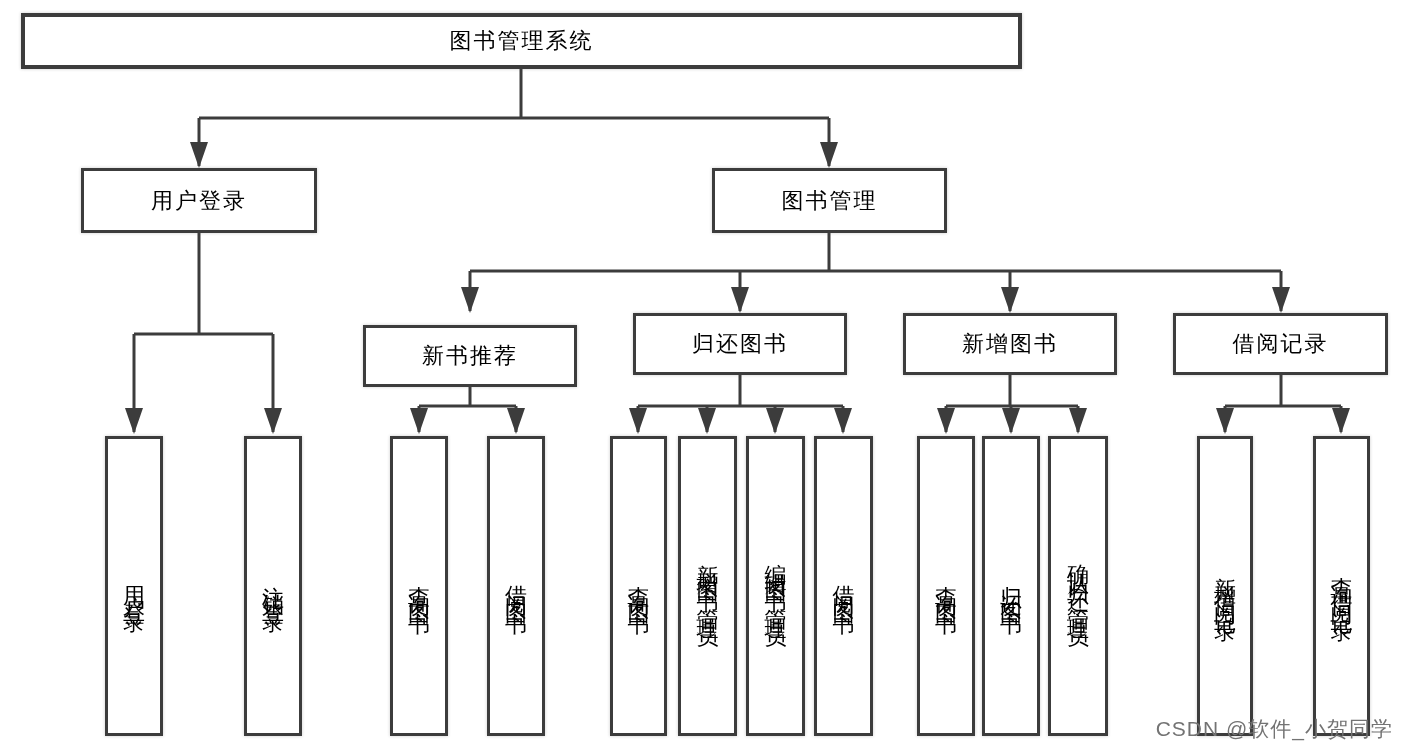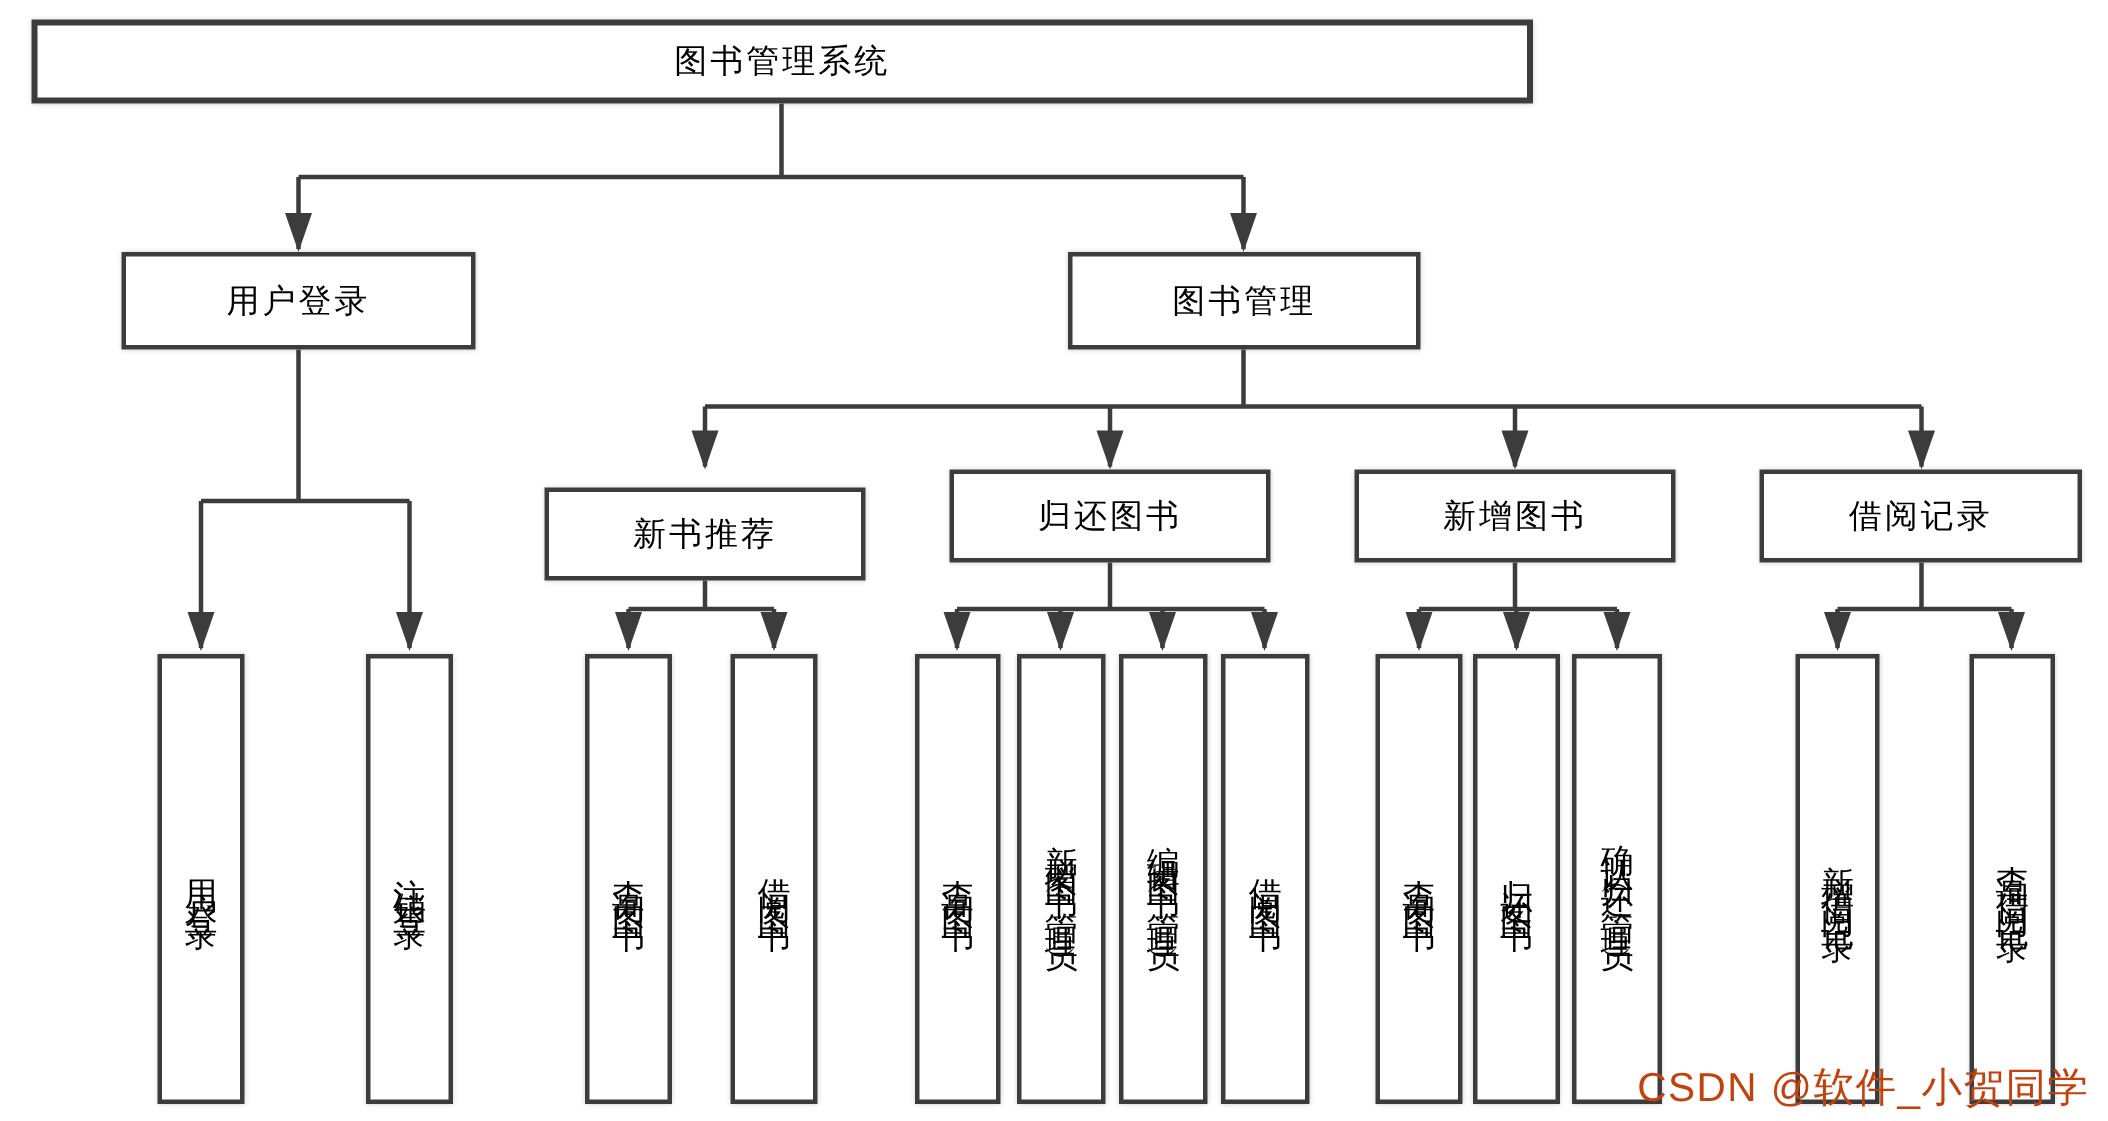--- a/index.html
+++ b/index.html
@@ -52,23 +52,23 @@
     writing-mode: vertical-rl;
     font-size: 22px;
     letter-spacing: 9px;
     line-height: 1;
   }
   .watermark {
     position: absolute;
     right: 12px;
     bottom: 4px;
     z-index: 3;
-    font-size: 27px;
+    font-size: 21px;
     letter-spacing: 1px;
-    color: #c2410c;
+    color: #737373;
     white-space: nowrap;
   }
 </style>
 </head>
 <body>
 
 <div class="canvas">
 
   <svg class="connectors" viewBox="0 0 1405 747" xmlns="http://www.w3.org/2000/svg">
     <defs>

